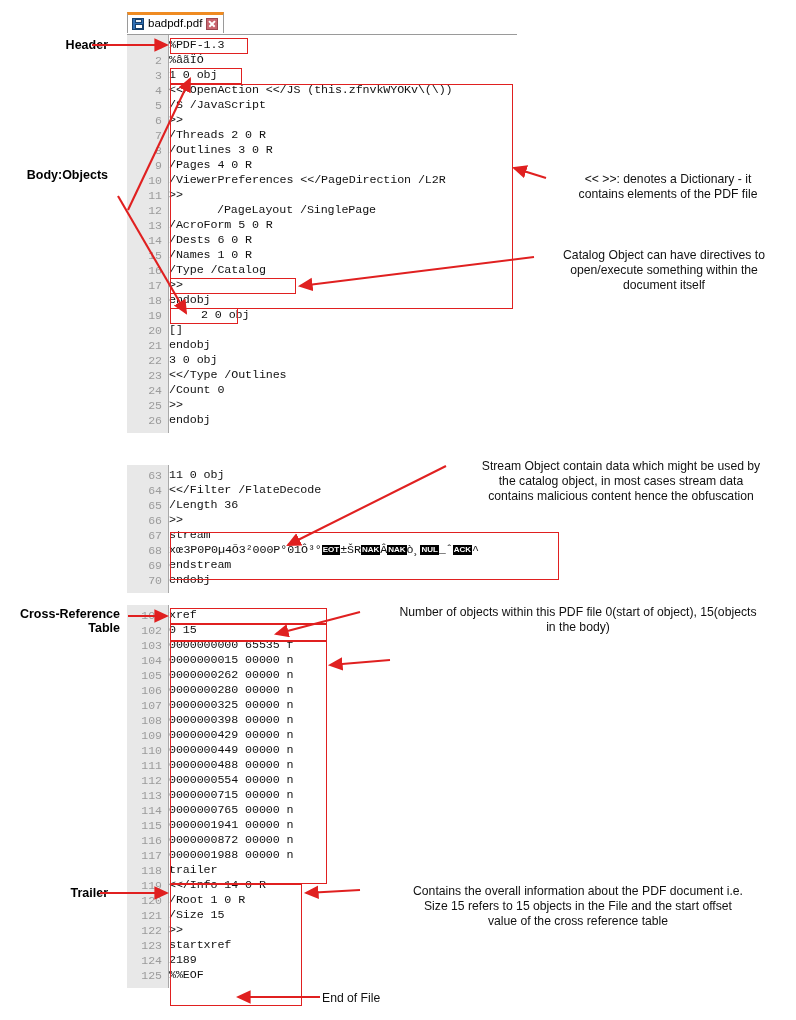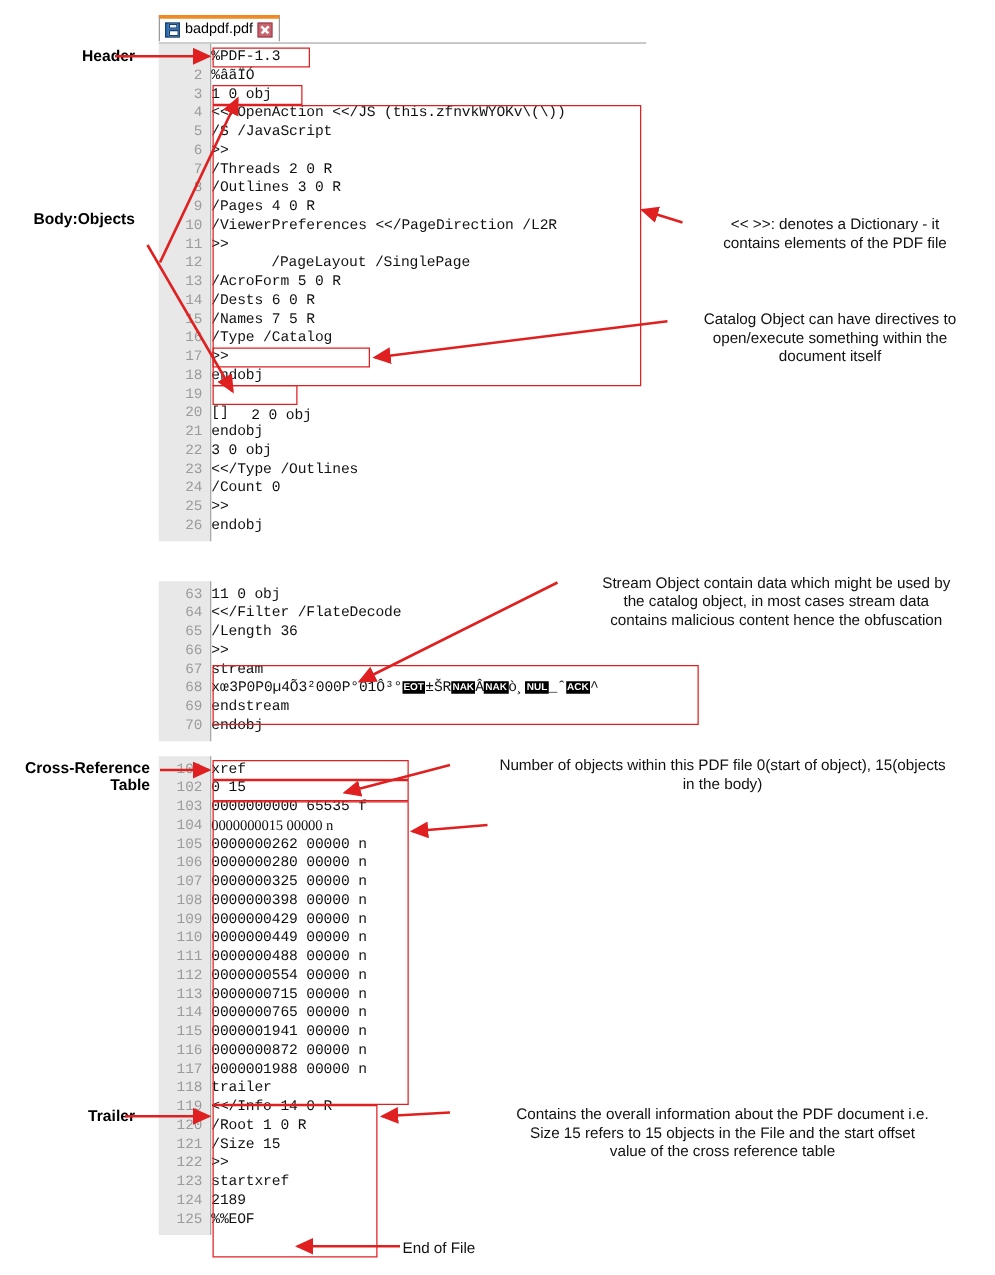--- a/index.html
+++ b/index.html
@@ -147,25 +147,25 @@
         <div class="cl" style="top: 63px;">/S /JavaScript</div>
         <div class="cl" style="top: 78px;">&gt;&gt;</div>
         <div class="cl" style="top: 93px;">/Threads 2 0 R</div>
         <div class="cl" style="top: 108px;">/Outlines 3 0 R</div>
         <div class="cl" style="top: 123px;">/Pages 4 0 R</div>
         <div class="cl" style="top: 138px;">/ViewerPreferences &lt;&lt;/PageDirection /L2R</div>
         <div class="cl" style="top: 153px;">&gt;&gt;</div>
         <div class="cl" style="top: 168px; padding-left: 48px;">/PageLayout /SinglePage</div>
         <div class="cl" style="top: 183px;">/AcroForm 5 0 R</div>
         <div class="cl" style="top: 198px;">/Dests 6 0 R</div>
-        <div class="cl" style="top: 213px;">/Names 7 5 R</div>
+        <div class="cl" style="top: 213px;">/Names 1 0 R</div>
         <div class="cl" style="top: 228px;">/Type /Catalog</div>
         <div class="cl" style="top: 243px;">&gt;&gt;</div>
         <div class="cl" style="top: 258px;">endobj</div>
-        <div class="cl" style="top: 290px; padding-left: 32px;">2 0 obj</div>
+        <div class="cl" style="top: 273px; padding-left: 32px;">2 0 obj</div>
         <div class="cl" style="top: 288px;">[]</div>
         <div class="cl" style="top: 303px;">endobj</div>
         <div class="cl" style="top: 318px;">3 0 obj</div>
         <div class="cl" style="top: 333px;">&lt;&lt;/Type /Outlines</div>
         <div class="cl" style="top: 348px;">/Count 0</div>
         <div class="cl" style="top: 363px;">&gt;&gt;</div>
         <div class="cl" style="top: 378px;">endobj</div>
       </div>
   </div>
 
@@ -217,21 +217,21 @@
         <div class="ln" style="top: 303px;">121</div>
         <div class="ln" style="top: 318px;">122</div>
         <div class="ln" style="top: 333px;">123</div>
         <div class="ln" style="top: 348px;">124</div>
         <div class="ln" style="top: 363px;">125</div>
       </div>
     <div class="codecol">
         <div class="cl" style="top: 3px;">xref</div>
         <div class="cl" style="top: 18px;">0 15</div>
         <div class="cl" style="top: 33px;">0000000000 65535 f</div>
-        <div class="cl" style="top: 48px; font-family: Liberation Serif, serif;">0000000015 00000 n</div>
+        <div class="cl" style="top: 48px;">0000000015 00000 n</div>
         <div class="cl" style="top: 63px;">0000000262 00000 n</div>
         <div class="cl" style="top: 78px;">0000000280 00000 n</div>
         <div class="cl" style="top: 93px;">0000000325 00000 n</div>
         <div class="cl" style="top: 108px;">0000000398 00000 n</div>
         <div class="cl" style="top: 123px;">0000000429 00000 n</div>
         <div class="cl" style="top: 138px;">0000000449 00000 n</div>
         <div class="cl" style="top: 153px;">0000000488 00000 n</div>
         <div class="cl" style="top: 168px;">0000000554 00000 n</div>
         <div class="cl" style="top: 183px;">0000000715 00000 n</div>
         <div class="cl" style="top: 198px;">0000000765 00000 n</div>

